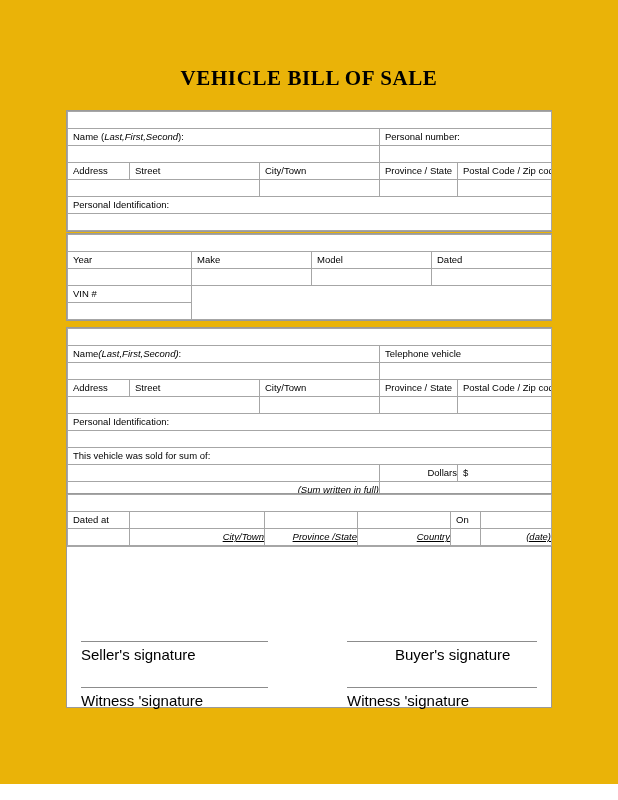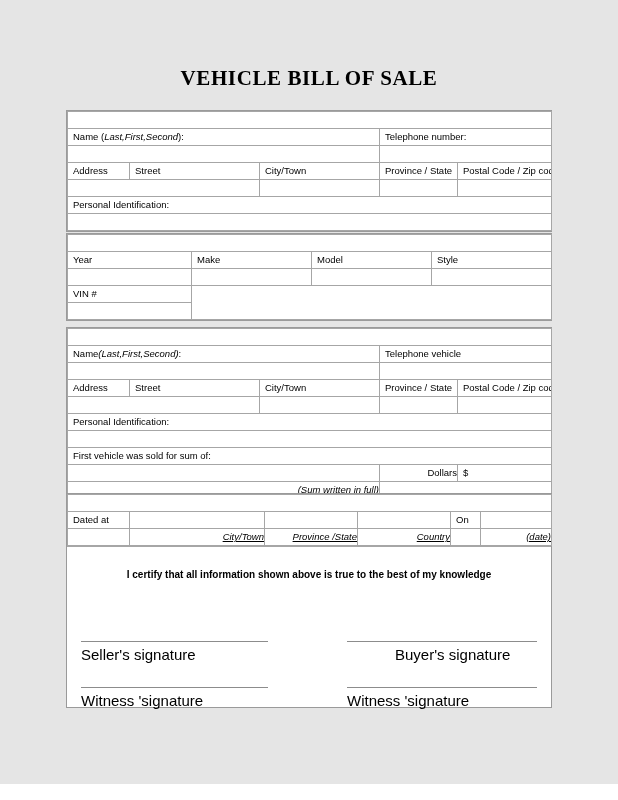--- a/index.html
+++ b/index.html
@@ -15,21 +15,21 @@
     position: relative;
     overflow: hidden;
   }
 
   .page {
     position: absolute;
     left: 0;
     top: 0;
     width: 618px;
     height: 784px;
-    background: #e5e5e5;
+    background: #eab308;
   }
 
   .doc-title {
     position: absolute;
     left: 0;
     top: 66px;
     width: 618px;
     text-align: center;
     font-family: "Liberation Serif", serif;
     font-weight: bold;
@@ -128,21 +128,21 @@
         <col style="width:120px">
         <col style="width:78px">
         <col style="width:94px">
       </colgroup>
       <tbody>
           <tr class="bandrow">
         <td colspan="5">SELLER INFORMATION</td>
       </tr>
       <tr>
         <td class="shade" colspan="3"><span>Name (</span><span class="ilabel">Last,First,Second</span><span>):</span></td>
-        <td class="shade" colspan="2">Telephone number:</td>
+        <td class="shade" colspan="2">Personal number:</td>
       </tr>
       <tr>
         <td class="blank" colspan="3"></td>
         <td class="blank" colspan="2"></td>
       </tr>
       <tr>
         <td class="shade">Address</td>
         <td class="shade">Street</td>
         <td class="shade">City/Town</td>
         <td class="shade">Province / State</td>
@@ -173,21 +173,21 @@
         <col style="width:120px">
       </colgroup>
       <tbody>
           <tr class="bandrow">
         <td colspan="4">VEHICLE INFORMATION</td>
       </tr>
       <tr>
         <td class="shade">Year</td>
         <td class="shade">Make</td>
         <td class="shade">Model</td>
-        <td class="shade">Style</td>
+        <td class="shade">Dated</td>
       </tr>
       <tr>
         <td class="blank"></td>
         <td class="blank"></td>
         <td class="blank"></td>
         <td class="blank"></td>
       </tr>
       <tr>
         <td class="shade">VIN #</td>
         <td class="blank" colspan="3" rowspan="2"></td>
@@ -233,21 +233,21 @@
         <td class="blank"></td>
         <td class="blank"></td>
       </tr>
       <tr>
         <td class="shade" colspan="5">Personal Identification:</td>
       </tr>
       <tr>
         <td class="blank" colspan="5"></td>
       </tr>
       <tr>
-        <td class="shade" colspan="5">First vehicle was sold for sum of:</td>
+        <td class="shade" colspan="5">This vehicle was sold for sum of:</td>
       </tr>
       <tr>
         <td class="blank" colspan="3"></td>
         <td class="shade center">Dollars</td>
         <td class="blank">$</td>
       </tr>
       <tr>
         <td class="blank center ital" colspan="3">(Sum written in full)</td>
         <td class="blank" colspan="2"></td>
       </tr>
@@ -282,21 +282,20 @@
         <td class="blank center ital">City/Town</td>
         <td class="blank center ital">Province /State</td>
         <td class="blank center ital">Country</td>
         <td class="blank"></td>
         <td class="blank center ital">(date)</td>
       </tr>
     </tbody>
       </table>
 
     <div class="gen-body">
-      <div class="certify">I certify that all information shown above is true to the best of my knowledge</div>
 
       <div class="sigline" style="left:14px; top:94px; width:187px;"></div>
       <div class="siglabel" style="left:14px; top:99px;">Seller's signature</div>
 
       <div class="sigline" style="left:280px; top:94px; width:190px;"></div>
       <div class="siglabel" style="left:280px; top:99px;padding-left:48px;">Buyer's signature</div>
 
       <div class="sigline" style="left:14px; top:140px; width:187px;"></div>
       <div class="siglabel" style="left:14px; top:145px;">Witness 'signature</div>
 

